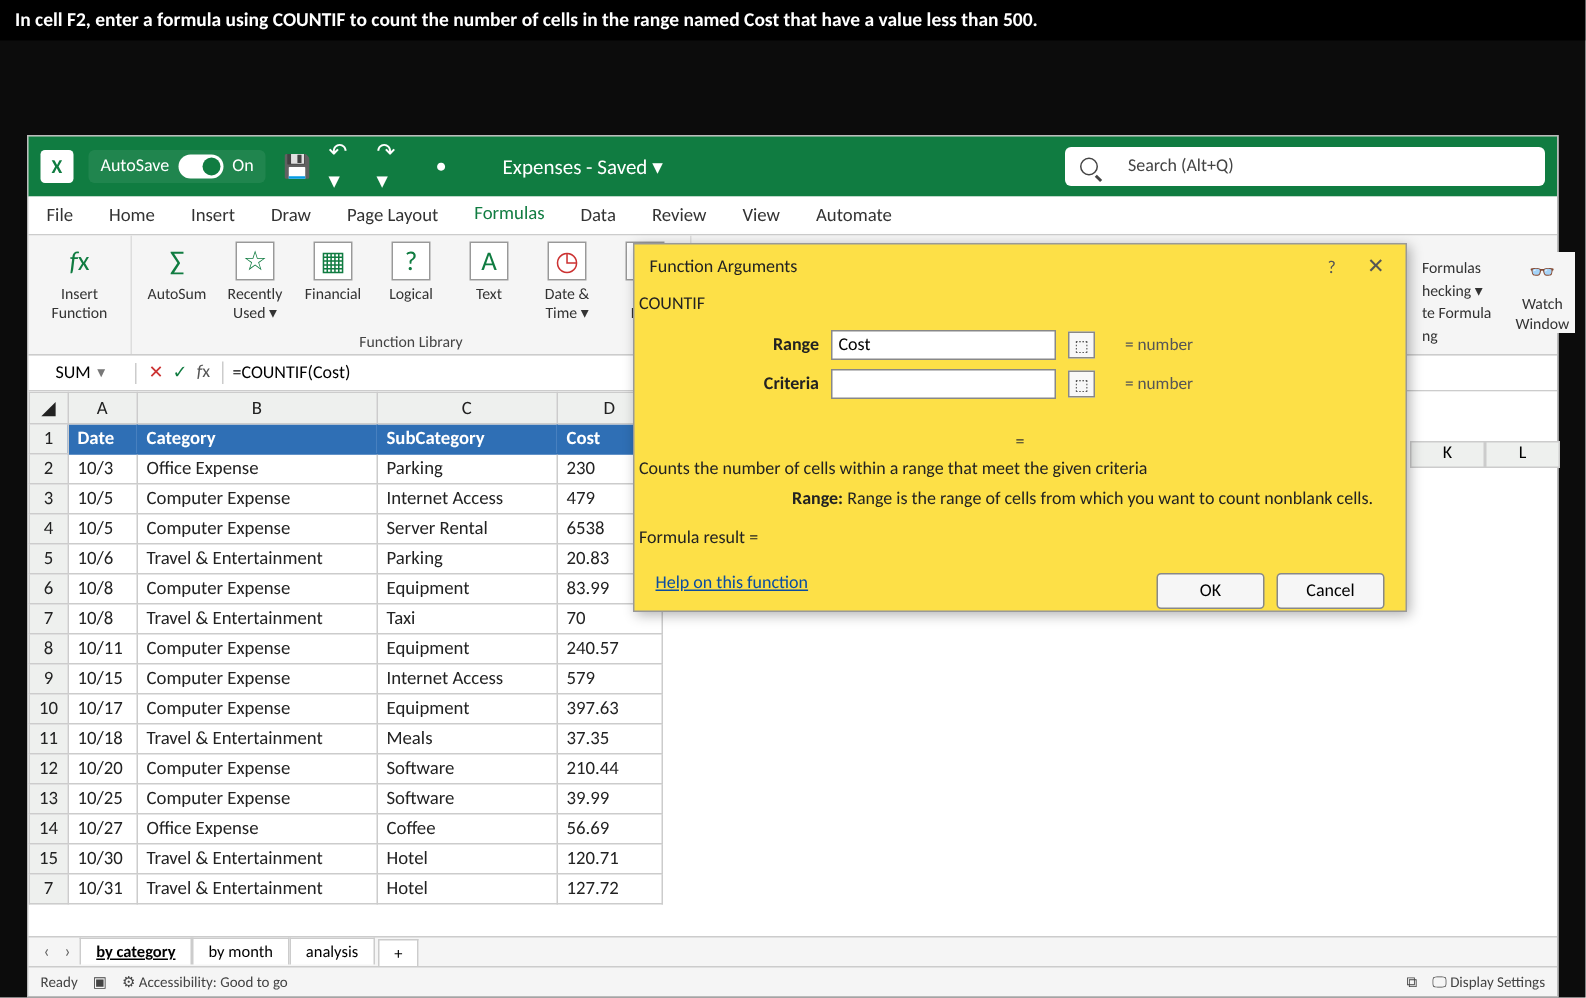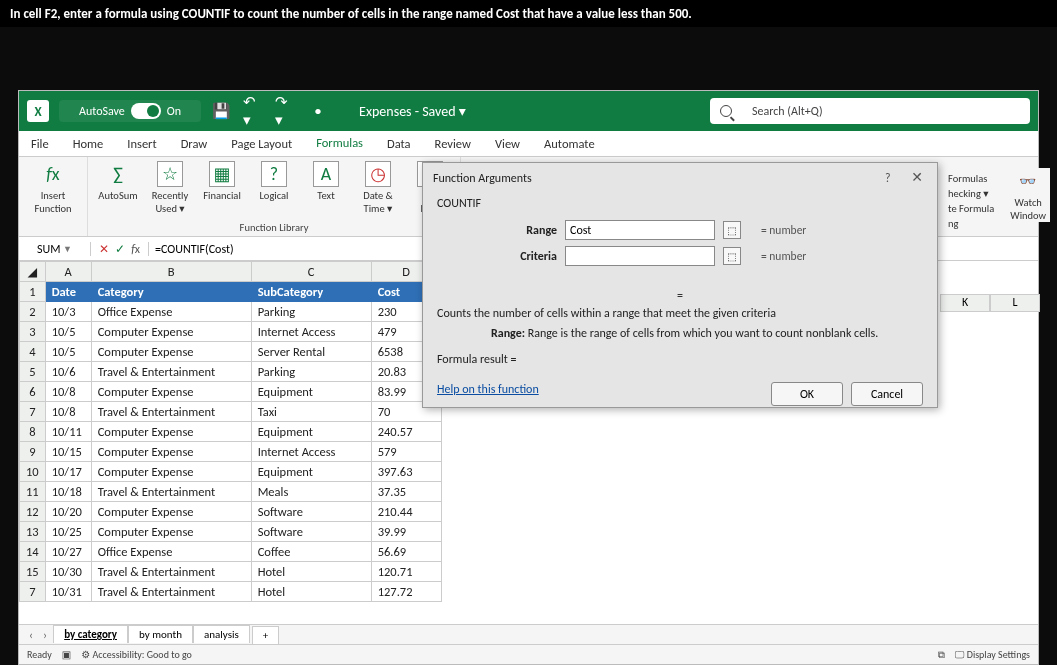--- a/index.html
+++ b/index.html
@@ -4,21 +4,21 @@
 <style>
 * { box-sizing: border-box; margin: 0; padding: 0; font-family: "Segoe UI", Calibri, Arial, sans-serif; }
 body { background: #0c0c0c; width: 1057px; height: 665px; overflow: hidden; position: relative; }
 
 .instruction-bar { color: #fff; font-size: 13px; padding: 6px 10px; font-weight: bold; background: #000; }
 
 .app-shell { background: #e6e6e6; position: absolute; top: 90px; left: 18px; right: 18px; bottom: 0; border: 1px solid #bbb; }
 
 .title-bar { background: #107c41; height: 40px; display: flex; align-items: center; padding: 0 8px; gap: 10px; color: #fff; }
 .title-bar .excel-icon { width: 22px; height: 22px; background: #fff; color: #107c41; display: flex; align-items: center; justify-content: center; border-radius: 3px; font-weight: bold; font-size: 13px; }
-.autosave-pill { display: flex; align-items: center; gap: 6px; font-size: 12px; background: rgba(255,255,255,.07); padding: 3px 20px; border-radius: 4px; }
+.autosave-pill { display: flex; align-items: center; gap: 6px; font-size: 12px; background: rgba(255,255,255,.07); padding: 3px 8px; border-radius: 4px; }
 .toggle { width: 30px; height: 16px; background: #fff; border-radius: 8px; position: relative; }
 .toggle::after { content: ""; position: absolute; right: 2px; top: 2px; width: 12px; height: 12px; background: #107c41; border-radius: 50%; }
 .save-icon, .undo-icon, .redo-icon, .dots { width: 22px; height: 22px; display: flex; align-items: center; justify-content: center; border-radius: 3px; font-size: 15px; }
 .doc-title { font-size: 14px; color: #fff; margin-left: 20px; }
 .search-box { margin-left: auto; background: #fff; color: #444; display: flex; align-items: center; gap: 20px; padding: 4px 10px; border-radius: 4px; width: 320px; height: 26px; font-size: 12px; }
 .search-box .mag { width: 12px; height: 12px; border: 1.5px solid #444; border-radius: 50%; position: relative; }
 .search-box .mag::after { content: ""; position: absolute; width: 5px; height: 1.5px; background: #444; bottom: -3px; right: -4px; transform: rotate(45deg); }
 
 .ribbon-tabs { background: #fff; display: flex; align-items: center; height: 26px; font-size: 12.5px; color: #333; border-bottom: 1px solid #ccc; }
 .ribbon-tabs .tab { padding: 16px 12px; height: 100%; display: flex; align-items: center; }
@@ -49,33 +49,33 @@
 
 .sheet-tabs { background: #f5f5f5; height: 20px; display: flex; align-items: center; font-size: 11px; border-top: 1px solid #ccc; padding: 0 6px; gap: 2px; }
 .sheet-tab { padding: 2px 10px; background: #fff; border: 1px solid #ccc; border-bottom: none; }
 .sheet-tab.active { font-weight: bold; text-decoration: underline; }
 .sheet-nav { color: #666; padding: 0 4px; font-size: 12px; }
 
 .status-bar { background: #f5f5f5; height: 20px; display: flex; align-items: center; font-size: 10px; color: #444; padding: 0 8px; gap: 10px; border-top: 1px solid #ccc; }
 .status-bar .right { margin-left: auto; display: flex; gap: 10px; align-items: center; }
 
 
-.dialog { position: absolute; top: 162px; left: 422px; width: 516px; background: #e5e5e5; border: 1px solid #999; box-shadow: 2px 2px 8px rgba(0,0,0,.3); font-size: 12px; color: #222; z-index: 50; }
+.dialog { position: absolute; top: 162px; left: 422px; width: 516px; background: #fde047; border: 1px solid #999; box-shadow: 2px 2px 8px rgba(0,0,0,.3); font-size: 12px; color: #222; z-index: 50; }
 .dialog .d-title { display: flex; justify-content: space-between; align-items: center; padding: 6px 10px; }
 .dialog .d-close { font-size: 14px; padding: 0 4px; color: #555; cursor: pointer; }
-.dialog .d-body { padding: 4px 14px 10px; }
+.dialog .d-body { padding: 4px 3px 10px; }
 .d-func { font-weight: normal; margin-bottom: 10px; }
 .arg-row { display: flex; align-items: center; gap: 8px; margin-bottom: 6px; }
 .arg-row .lbl { width: 120px; text-align: right; font-weight: bold; }
 .arg-row input { width: 150px; height: 20px; border: 1px solid #888; padding: 0 4px; font-size: 12px; }
 .arg-row .picker { width: 18px; height: 18px; border: 1px solid #888; display: flex; align-items: center; justify-content: center; font-size: 10px; background: #f8f8f8; }
 .arg-row .hint { color: #555; font-size: 11.5px; margin-left: 12px; }
 .d-desc { margin-top: 22px; }
 .d-desc .eq { text-align: center; color: #333; margin-bottom: 4px; }
-.d-desc .rng { margin-left: 54px; margin-top: 6px; }
+.d-desc .rng { margin-left: 102px; margin-top: 6px; }
 .d-result { margin-top: 12px; }
 .d-foot { display: flex; align-items: flex-start; padding: 6px 14px 1px; }
 .d-foot .help { color: #0a4da2; text-decoration: underline; cursor: pointer; }
 .d-foot .spacer { flex: 1; }
 .d-btn { width: 72px; height: 24px; border: 1px solid #888; background: #f6f6f6; font-size: 12px; margin-left: 8px; border-radius: 3px; cursor: pointer; }
 
 .right-ribbon-frag { display:flex; flex-direction:column; gap:2px; font-size:10.5px; color:#333; padding:4px 6px; }
 </style>
 </head>
 <body>

